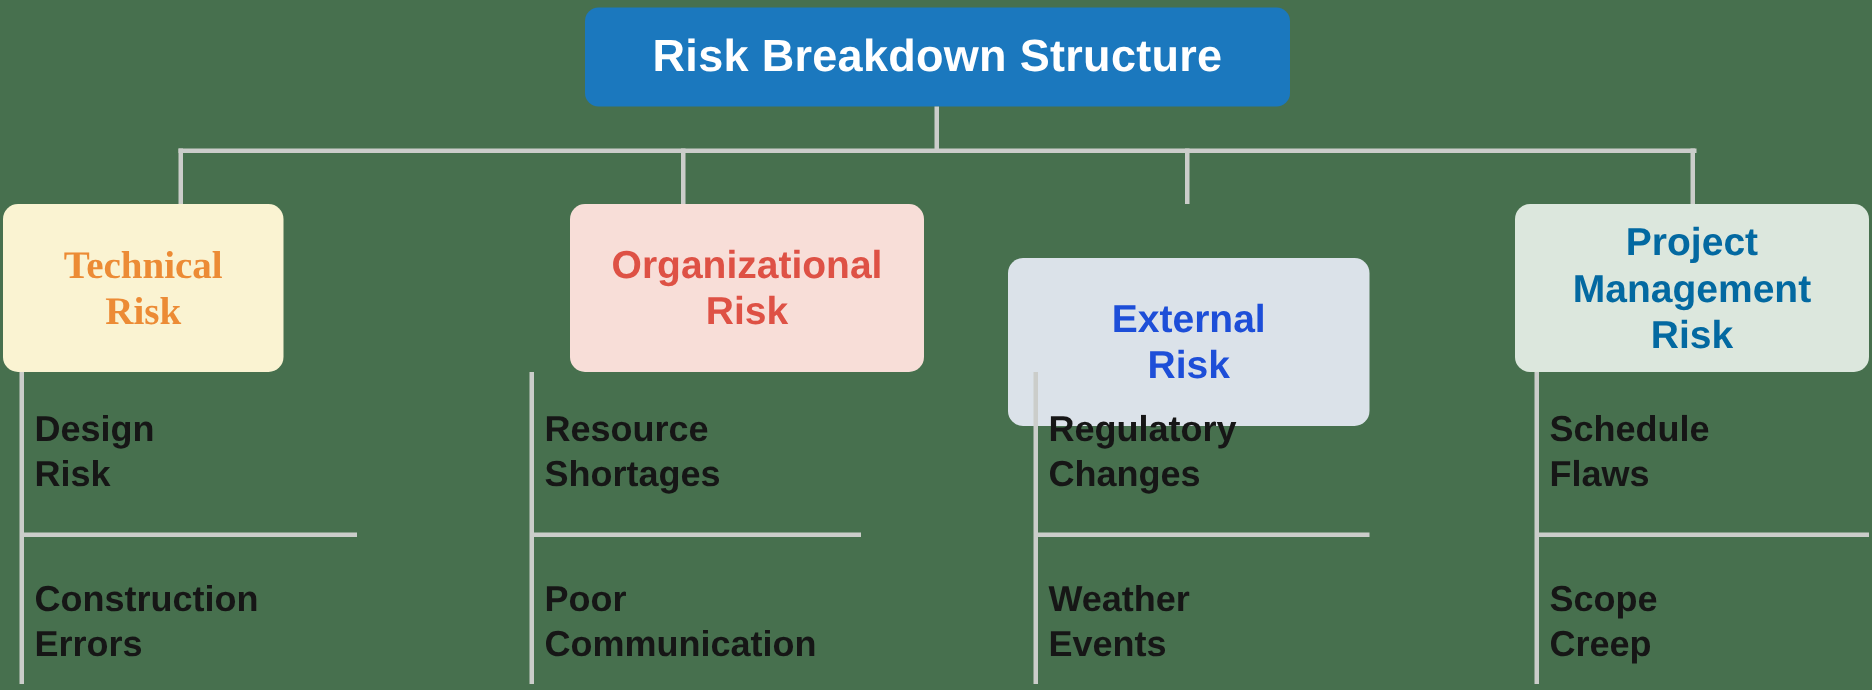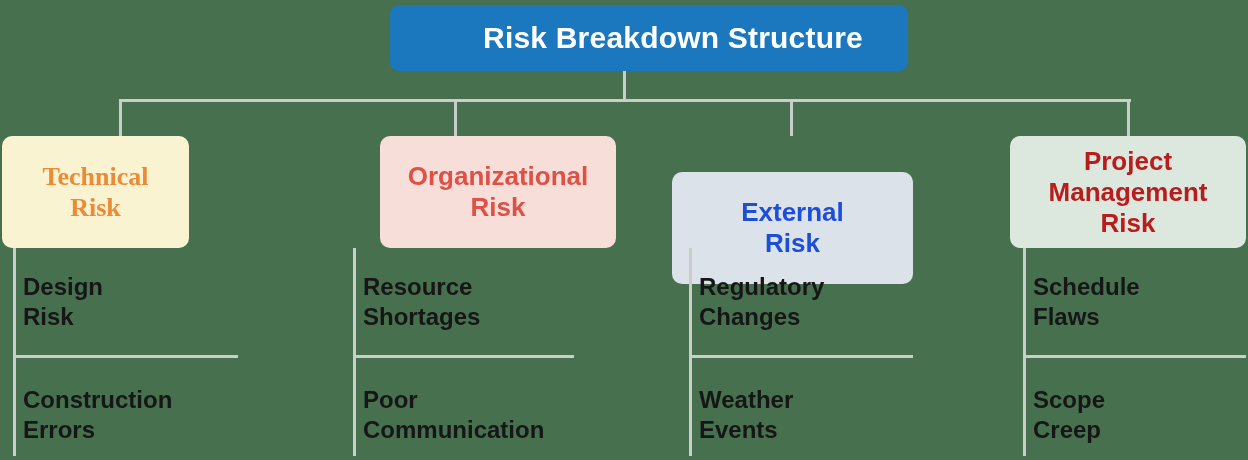--- a/index.html
+++ b/index.html
@@ -60,21 +60,21 @@
     font-size: 24px; font-weight: 600; line-height: 30px;
     color: #161616;
   }
   .leaf-text .ll { display: block; }
 </style>
 </head>
 <body>
 
 <div class="stage">
 
-  <div class="root-node" style="background: rgb(27, 120, 190); color: rgb(255, 255, 255); padding-left: 48px;">
+  <div class="root-node" style="background: rgb(27, 120, 190); color: rgb(255, 255, 255);">
     <span>Risk Breakdown Structure</span>
   </div>
 
   <div class="cline" style="left:623px; top:71px; width:3px; height:29px;"></div>
   <div class="cline" style="left:119px; top:99px; width:1012px; height:3px;"></div>
   <div class="cline" style="left:119px; top:99px; width:3px; height:37px;"></div>
   <div class="cline" style="left:454px; top:99px; width:3px; height:37px;"></div>
   <div class="cline" style="left:790px; top:99px; width:3px; height:37px;"></div>
   <div class="cline" style="left:1127px; top:99px; width:3px; height:37px;"></div>
 
@@ -89,21 +89,21 @@
       <span class="tl">Organizational</span>
       <span class="tl">Risk</span>
     </div>
   </div>
   <div class="cat-box" style="left: 672px; width: 241px; background: rgb(219, 226, 233); color: #1d4ed8; margin-top: 36px;">
     <div class="cat-title">
       <span class="tl">External</span>
       <span class="tl">Risk</span>
     </div>
   </div>
-  <div class="cat-box" style="left: 1010px; width: 236px; background: rgb(220, 231, 221); color: #b91c1c;">
+  <div class="cat-box" style="left: 1010px; width: 236px; background: rgb(220, 231, 221); color: #0369a1;">
     <div class="cat-title">
       <span class="tl">Project</span>
       <span class="tl">Management</span>
       <span class="tl">Risk</span>
     </div>
   </div>
 
   <div class="leaf-col" style="left:13px; width:225px;">
     <div class="leaf-cell cell-a">
       <div class="leaf-text">

